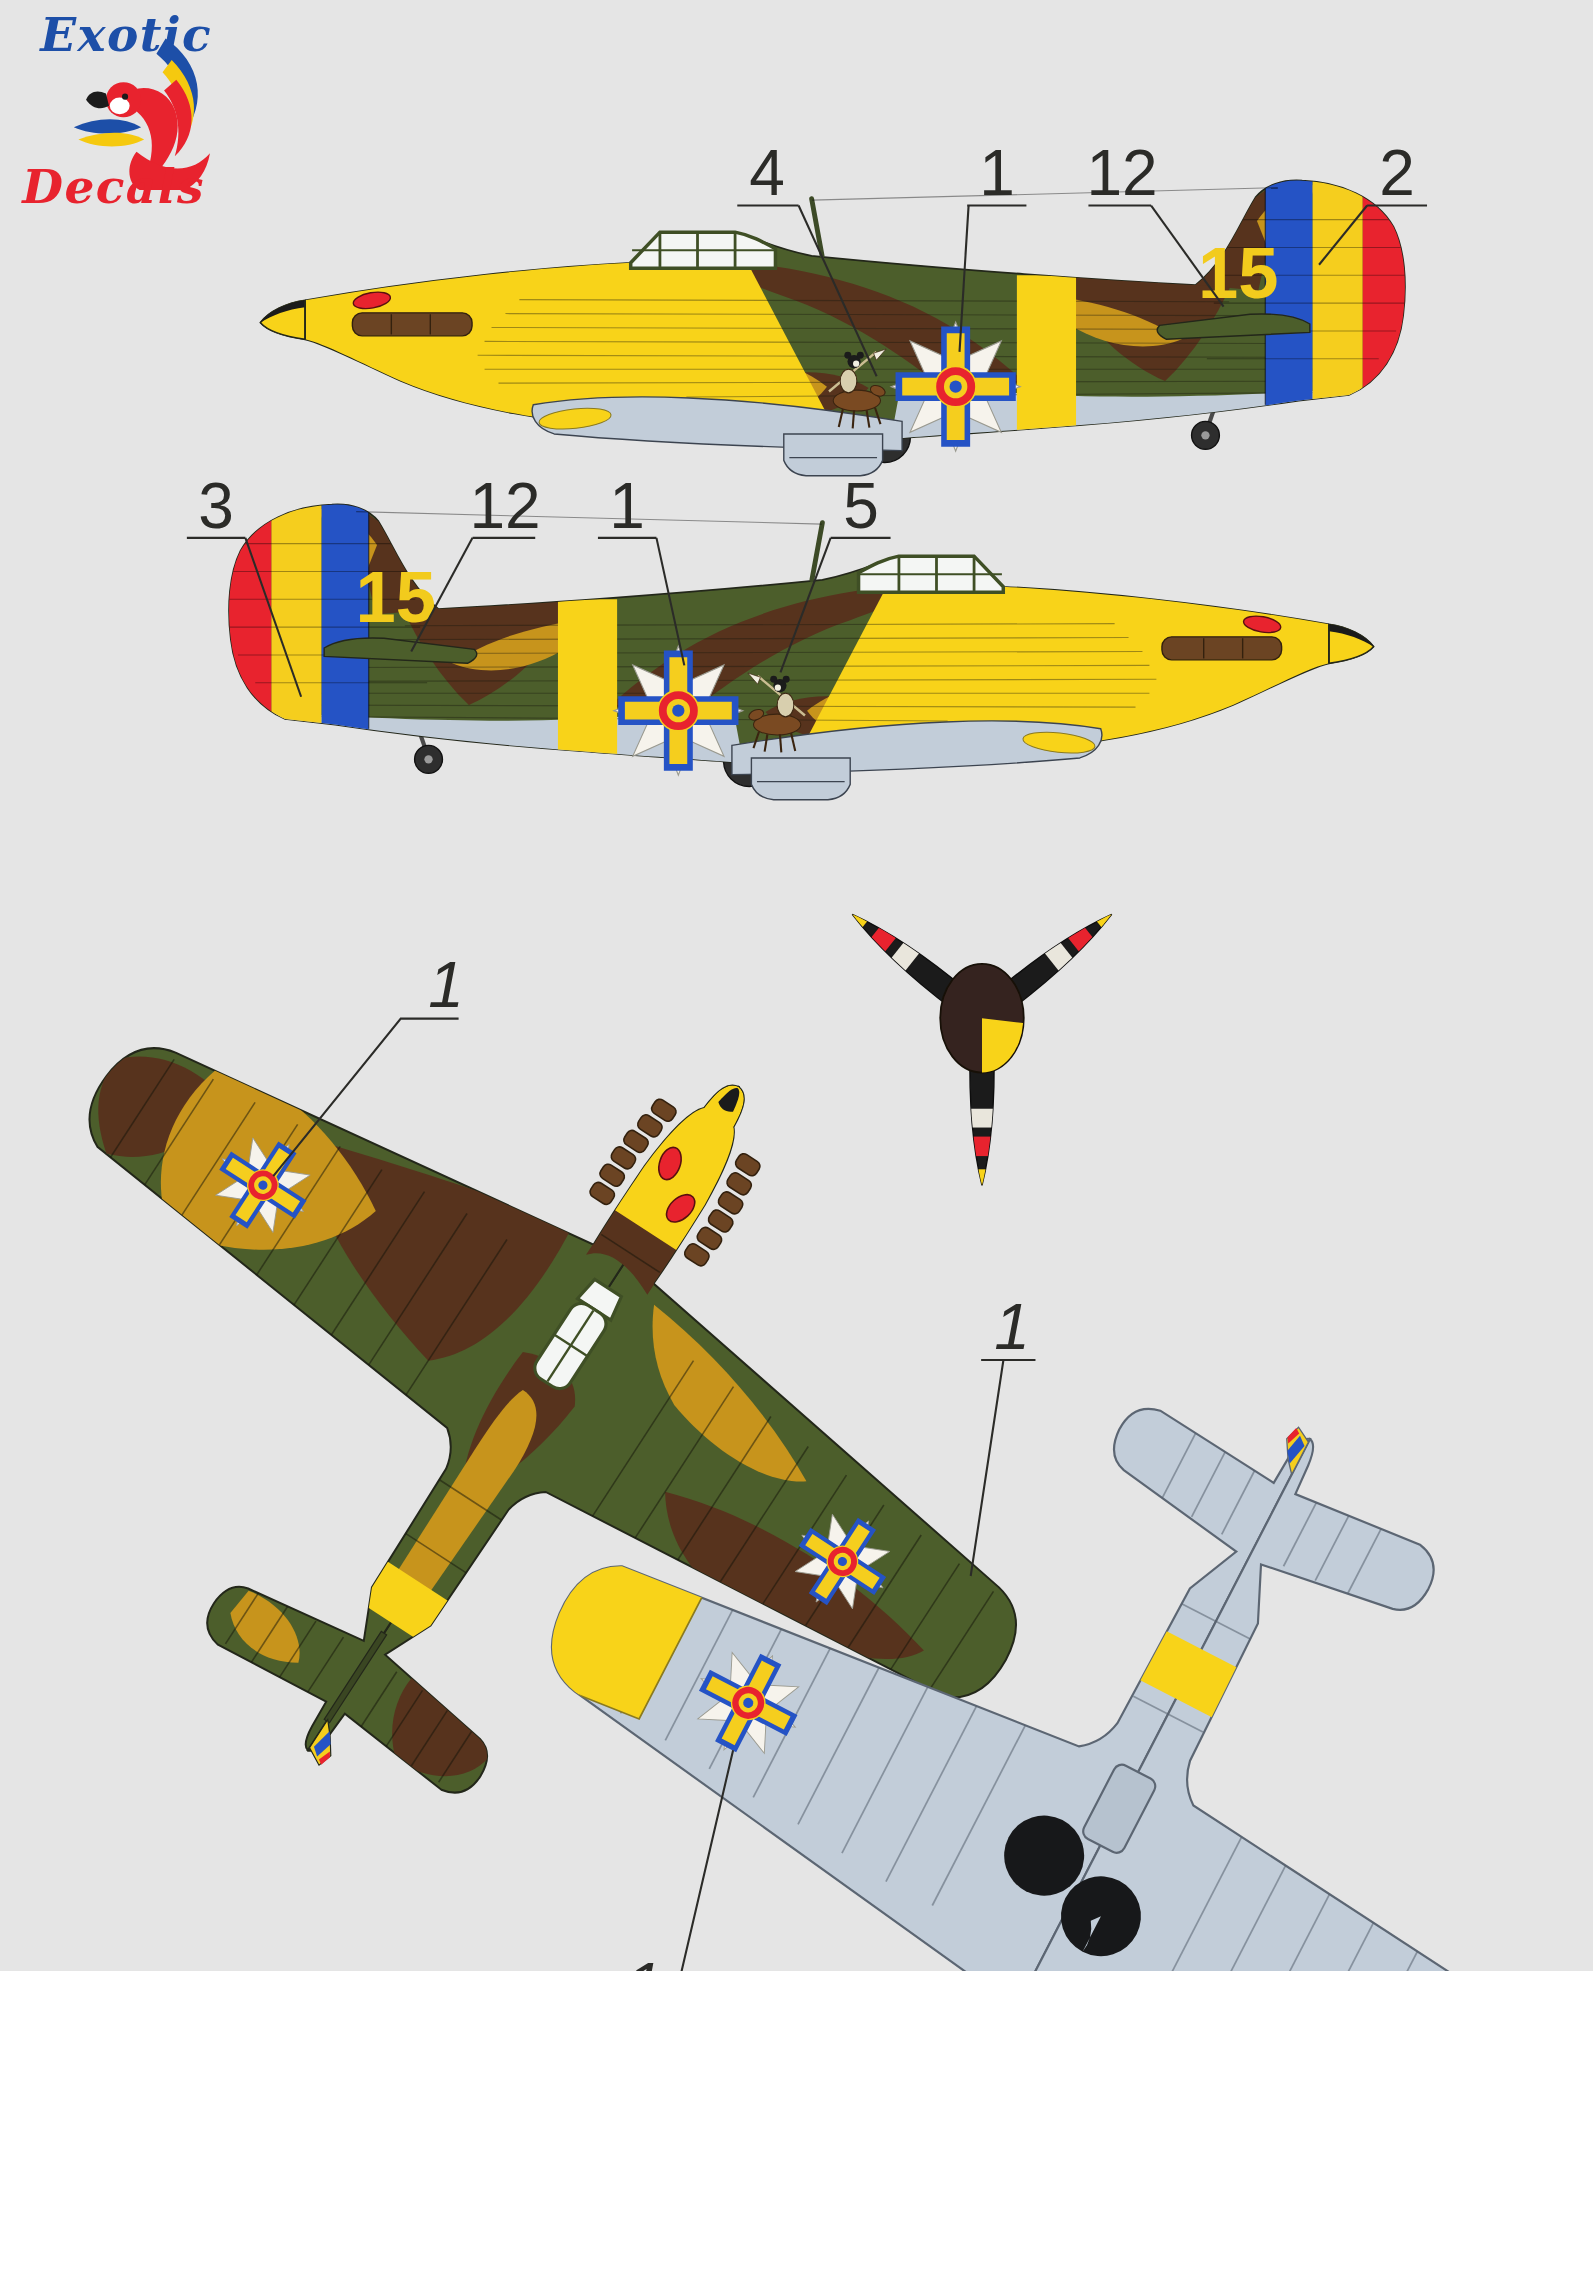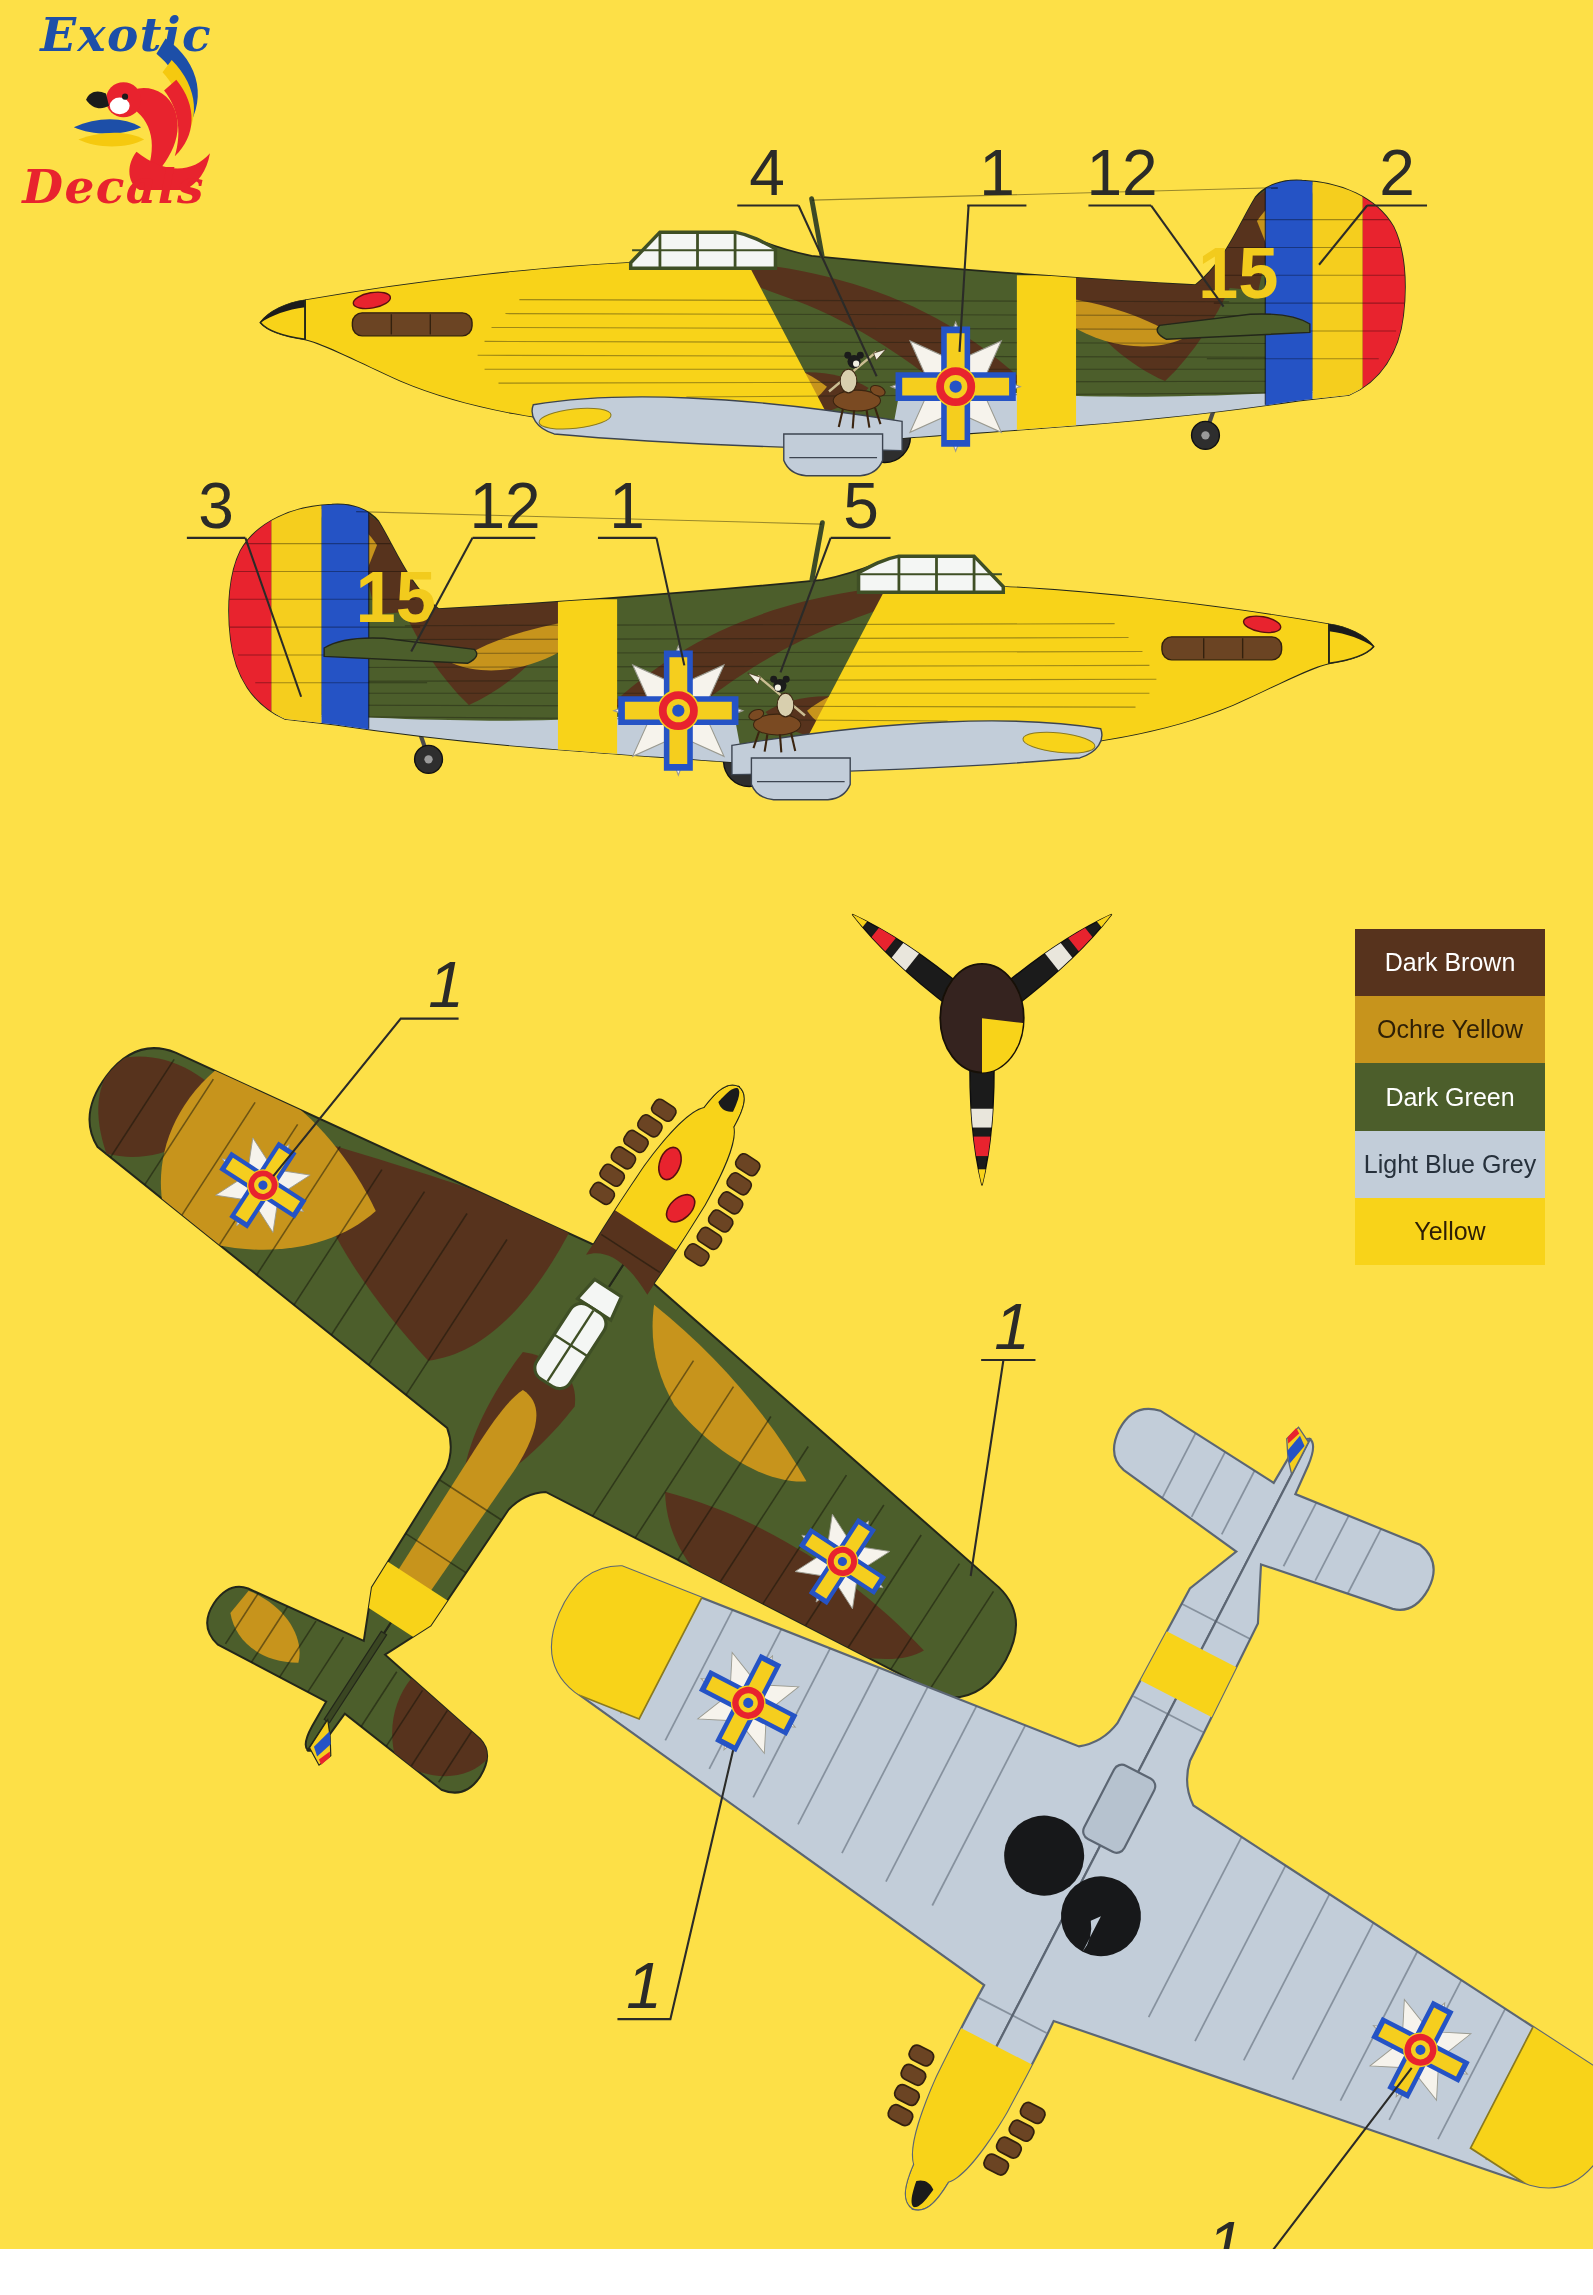--- a/index.html
+++ b/index.html
@@ -1,16 +1,16 @@
 <!DOCTYPE html>
 <html style="font-size:11px"><head>
 <meta charset="utf-8">
 <style>
   html,body{margin:0;padding:0;background:#ffffff;}
-  #canvas{position:relative;width:1593px;height:2249px;background:#fde047;overflow:hidden;
+  #canvas{position:relative;width:1593px;height:1971px;background:#e5e5e5;overflow:hidden;
           font-family:"Liberation Sans",sans-serif;}
   .abs{position:absolute;}
   
   #logo{left:15.3px;top:4.2px;width:251px;height:216px;}
   .logo-word-top{position:absolute;left:25px;top:2.8px;font-family:"DejaVu Serif",serif;
      font-style:italic;font-weight:bold;font-size:47px;color:#1d4fa8;letter-spacing:1.4px;}
   .logo-word-bottom{position:absolute;left:7px;top:155px;font-family:"DejaVu Serif",serif;
      font-style:italic;font-weight:bold;font-size:47px;color:#e8232e;letter-spacing:1.4px;}
   
   .callout{position:absolute;transform:translateX(-50%);font-size:64px;color:#2b2b28;
@@ -214,37 +214,20 @@
     <g transform="translate(270,230) rotate(51.5)">
         <use href="#blade"></use>
       </g>
     <g transform="translate(270,233) rotate(180)">
         <use href="#blade"></use>
       </g>
     <ellipse cx="270" cy="231" rx="60" ry="78" fill="#35231f" stroke="#171007" stroke-width="2.5"></ellipse>
     <path d="M270,231 L270,309 A60,78 0 0 0 329,238 Z" fill="#F8D319"></path>
   </svg>
 
-  <div class="abs" id="legend">
-    <div class="legend-row" style="background: rgb(87, 51, 29);">
-      <span style="color: rgb(255, 255, 255);">Dark Brown</span>
-      </div>
-    <div class="legend-row" style="background: rgb(199, 148, 28);">
-      <span style="color: rgb(46, 31, 6);">Ochre Yellow</span>
-      </div>
-    <div class="legend-row" style="background: rgb(76, 94, 43);">
-      <span style="color: rgb(255, 255, 255);">Dark Green</span>
-      </div>
-    <div class="legend-row" style="background: rgb(194, 205, 217);">
-      <span style="color: rgb(39, 49, 60);">Light Blue Grey</span>
-      </div>
-    <div class="legend-row" style="background: rgb(248, 211, 25);">
-      <span style="color: rgb(46, 31, 6);">Yellow</span>
-      </div>
-  </div>
 
   <svg class="abs" style="left:0;top:0" width="1593" height="2295" viewBox="0 0 2286 3294">
 
     <g transform="translate(1060,1560) rotate(33) scale(1.14)">
       <use href="#plan-half" fill="#4C5E2B" stroke="#23271a" stroke-width="2.5"></use>
       <use href="#plan-half" transform="scale(-1,1)" fill="#4C5E2B" stroke="#23271a" stroke-width="2.5"></use>
       <g clip-path="url(#cpPlan)">
         <path d="M-80,260 C-180,280 -320,320 -430,352 C-366,424 -260,472 -140,502 C-90,460 -68,380 -80,260 Z" fill="#57331D"></path>
         <path d="M-676,398 C-640,358 -578,348 -516,370 C-538,432 -562,484 -622,504 C-662,472 -680,440 -676,398 Z" fill="#57331D"></path>
         <path d="M200,478 C320,438 462,438 582,468 C560,512 480,542 360,552 C280,552 228,520 200,478 Z" fill="#57331D"></path>

